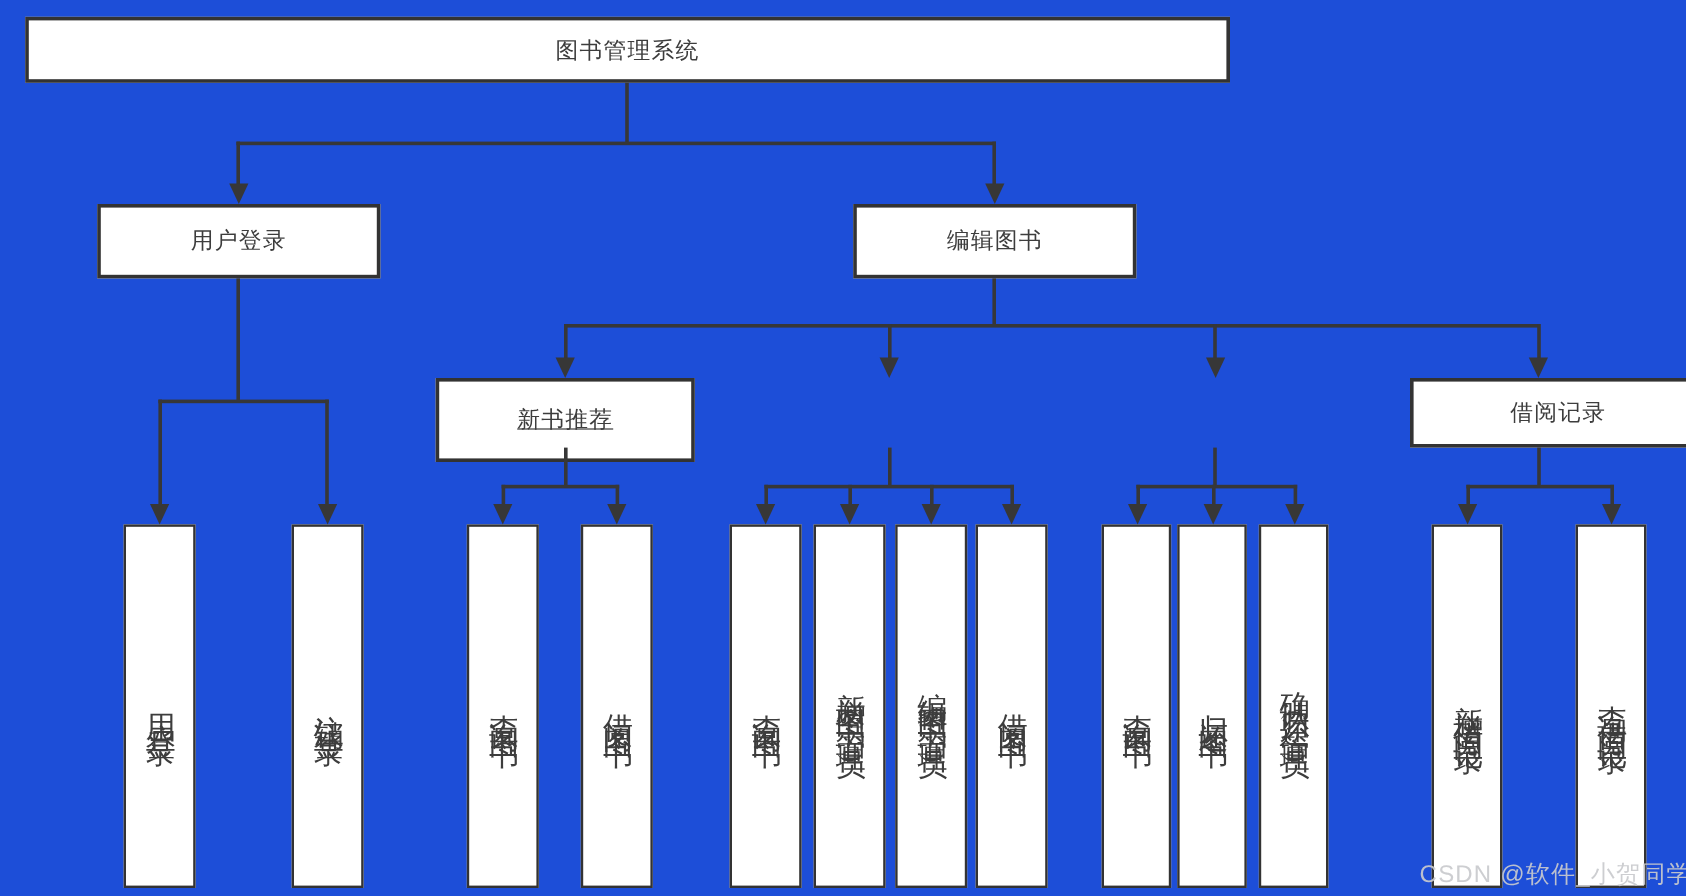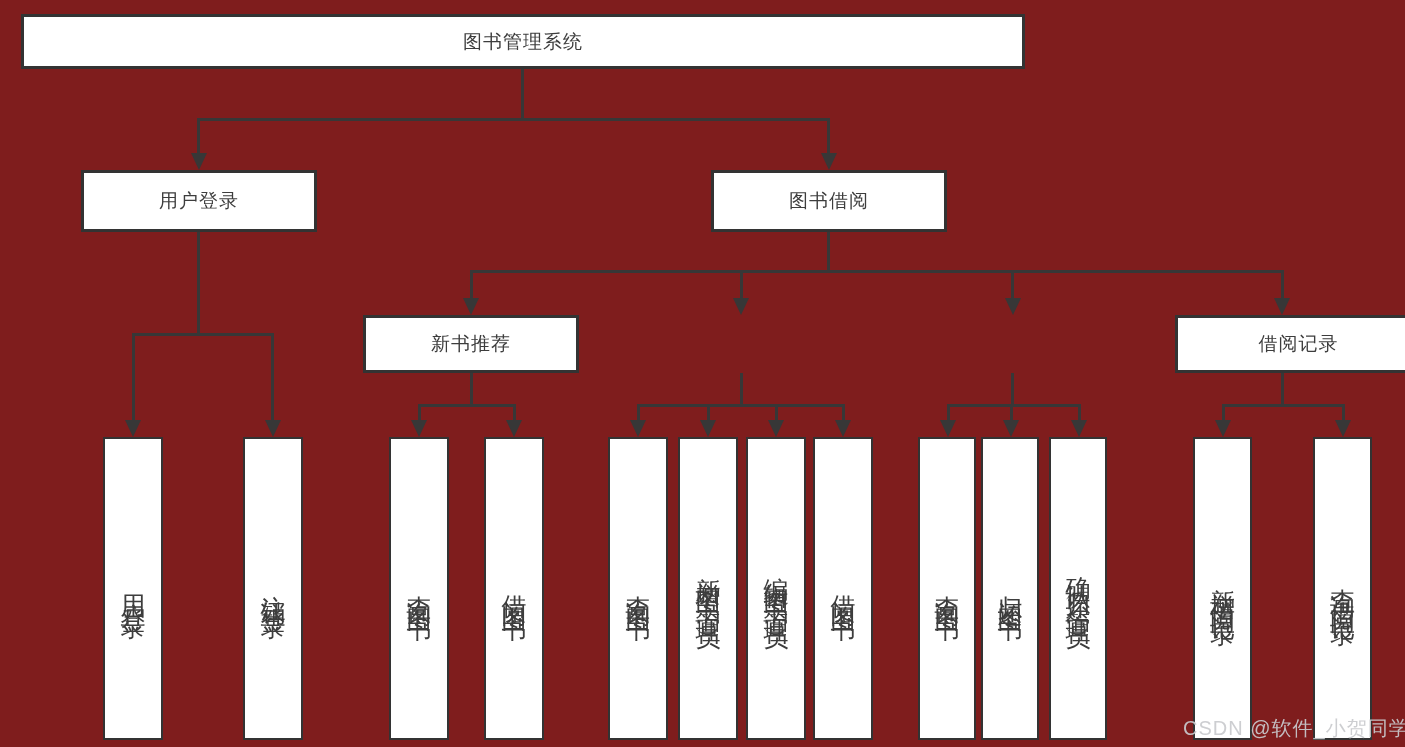--- a/index.html
+++ b/index.html
@@ -1,17 +1,17 @@
 <!DOCTYPE html>
 <html><head>
 <meta charset="utf-8">
 <style>
   html,body{margin:0;padding:0;background:#ffffff;}
   body{font-family:"Liberation Sans", sans-serif;}
-  .canvas{position:relative;width:1405px;height:747px;background:#7f1d1d;overflow:hidden;}
+  .canvas{position:relative;width:1405px;height:747px;background:#1d4ed8;overflow:hidden;}
 
   .box{
     position:absolute;
     box-sizing:border-box;
     background:#ffffff;
     border:3px solid #333333;
     display:flex;align-items:center;justify-content:center;
     color:#3d3d3d;
     font-size:19px;
     letter-spacing:1px;
@@ -60,24 +60,24 @@
 <div class="canvas">
 
   <div class="box root" style="left:21px;top:14px;width:1004px;height:55px;">
     <span>图书管理系统</span>
   </div>
 
   <div class="box" style="left:81px;top:170px;width:236px;height:62px;">
     <span>用户登录</span>
   </div>
   <div class="box" style="left:711px;top:170px;width:236px;height:62px;">
-    <span>图书借阅</span>
+    <span>编辑图书</span>
   </div>
 
-  <div class="box" style="left:363px;top:315px;width:216px;height:58px;">
+  <div class="box" style="left:363px;top:315px;width:216px;height:70px;text-decoration:underline;">
     <span>新书推荐</span>
   </div>
   <div class="box" style="left:1175px;top:315px;width:247px;height:58px;">
     <span>借阅记录</span>
   </div>
 
   <div class="leaf" style="left:103px;">
     <span>用户登录</span>
   </div>
   <div class="leaf" style="left:243px;">

